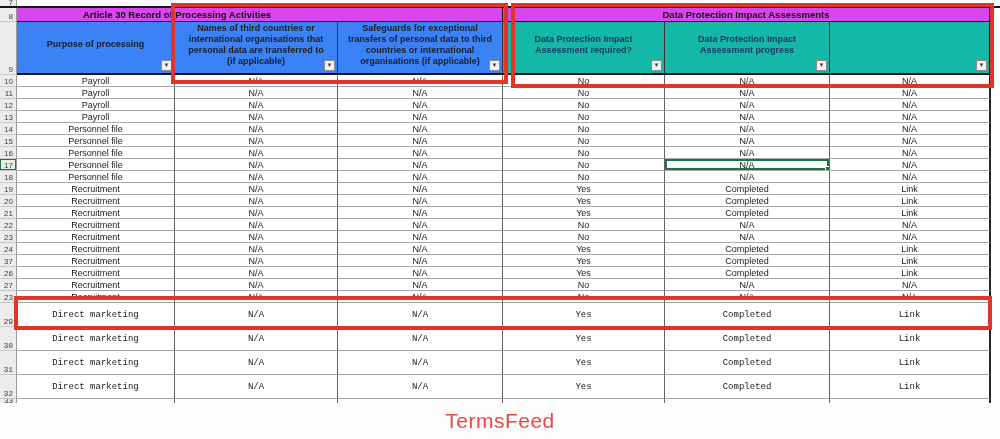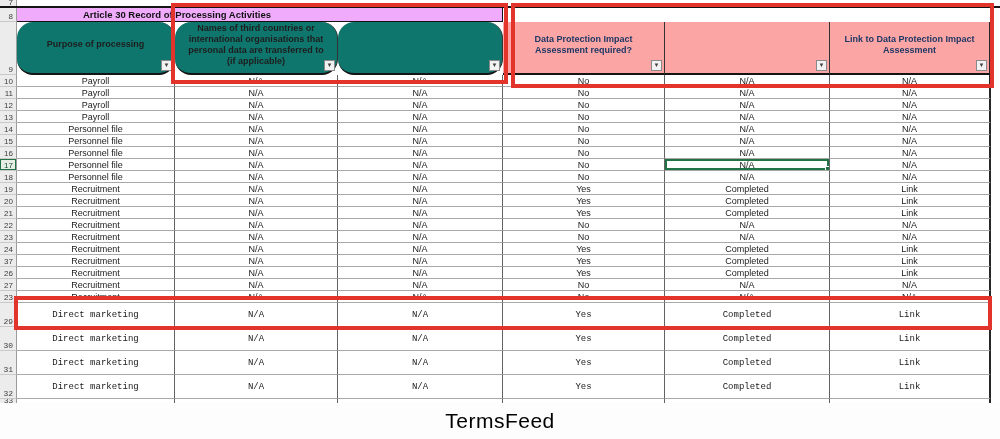--- a/index.html
+++ b/index.html
@@ -18,86 +18,88 @@
   .gcol{flex:1;background:#fff;}
   .data-row{height:12px;}
   .data-row.tall{height:24px;font-family:Liberation Mono, monospace;}
   .cell.active{position:relative;z-index:3;box-shadow:inset 0 0 0 2px #217346;}
   .cell.active::after{content:"";position:absolute;right:-1px;bottom:-1px;width:5px;height:5px;
         background:#217346;border:1px solid #fff;box-sizing:border-box;}
   
   .hrow7{height:6px;}
   .hrow7 .rownum{border-bottom:none;line-height:6px;}
   .hrow8{height:14px;border-top:2px solid #141414;}
-  .title{box-sizing:border-box;background:#f0abfc;font-weight:bold;font-size:9.5px;color:#111;
+  .title{box-sizing:border-box;background:#d946ef;font-weight:bold;font-size:9.5px;color:#111;
          display:flex;align-items:center;justify-content:center;white-space:nowrap;overflow:hidden;
          border-bottom:1px solid #141414;border-right:1px solid #141414;}
   .title.left{width:486px;padding-right:165px;}
   .title.right{width:488px;border-right:2px solid #262626;}
   .hrow9{height:53px;}
   .hcell{position:relative;box-sizing:border-box;display:flex;align-items:center;justify-content:center;
          text-align:center;font-weight:bold;font-size:9px;line-height:11px;padding:2px 8px 8px;
          border-right:1px solid #333;border-bottom:2px solid #141414;}
-  .hcell.green{background:#0f766e;color:#1d1d1d;border-radius:16px;}
-  .hcell.blue{background:#fca5a5;color:#1f3864;}
+  .hcell.green{background:#3b82f6;color:#1d1d1d;}
+  .hcell.blue{background:#14b8a6;color:#1f3864;}
   .hcell.last{border-right:2px solid #262626;}
   .filter{position:absolute;right:2px;bottom:2px;width:11px;height:11px;box-sizing:border-box;
           background:#f2f2f2;border:1px solid #898989;color:#444;font-size:6px;line-height:9px;
           text-align:center;font-weight:normal;}
   .sliver-row{height:6px;text-decoration:underline;}
   .sliver-row .cell{border-bottom:1px solid #555;}
   .sliver-row .rownum{border-bottom:1px solid #555;line-height:6px;}
   
   .redbox{position:absolute;box-sizing:border-box;border:4px solid #e2342a;z-index:6;pointer-events:none;}
   #rb-left{left:171px;top:3px;width:337px;height:81px;}
   #rb-right{left:511px;top:3px;width:483px;height:85px;}
   #rb-row29{left:14px;top:296px;width:978px;height:34px;}
   
   .footer{position:absolute;left:0;bottom:0;width:1000px;height:36px;background:#fdfdfd;
           display:flex;align-items:center;justify-content:center;}
-  .brand{font-size:21px;color:#000000;letter-spacing:.5px;}
+  .brand{font-size:21px;color:#ef4444;letter-spacing:.5px;}
 </style>
 </head>
 <body>
 
 <div class="stage">
 
   <div class="row hrow7">
     <div class="rownum">7</div>
     <div class="gcol"></div>
   </div>
 
   <div class="row hrow8">
     <div class="rownum">8</div>
     <div class="title left">Article 30 Record of Processing Activities</div>
+    <div class="title right">Data Protection Impact Assessments</div>
     <div class="gcol"></div>
   </div>
 
   <div class="row hrow9">
     <div class="rownum">9</div>
     <div class="hcell green c0">
       <span>Purpose of processing</span>
       <span class="filter">▼</span>
     </div>
     <div class="hcell green c1">
       <span>Names of third countries or international organisations that personal data are transferred to (if applicable)</span>
       <span class="filter">▼</span>
     </div>
     <div class="hcell green c2">
+      <span>Safeguards for exceptional transfers of personal data to third countries or international organisations (if applicable)</span>
       <span class="filter">▼</span>
     </div>
     <div class="hcell blue c3">
       <span>Data Protection Impact Assessment required?</span>
       <span class="filter">▼</span>
     </div>
     <div class="hcell blue c4">
+      <span>Data Protection Impact Assessment progress</span>
       <span class="filter">▼</span>
     </div>
     <div class="hcell blue c5 last">
-      <span>Link to Data Protection Impact Assessment</span>
       <span class="filter">▼</span>
     </div>
     <div class="gcol"></div>
   </div>
 
   <div>
       <div class="row data-row">
         <div class="rownum">10</div>
         <div class="cell c0">Payroll</div>
         <div class="cell c1">N/A</div>

